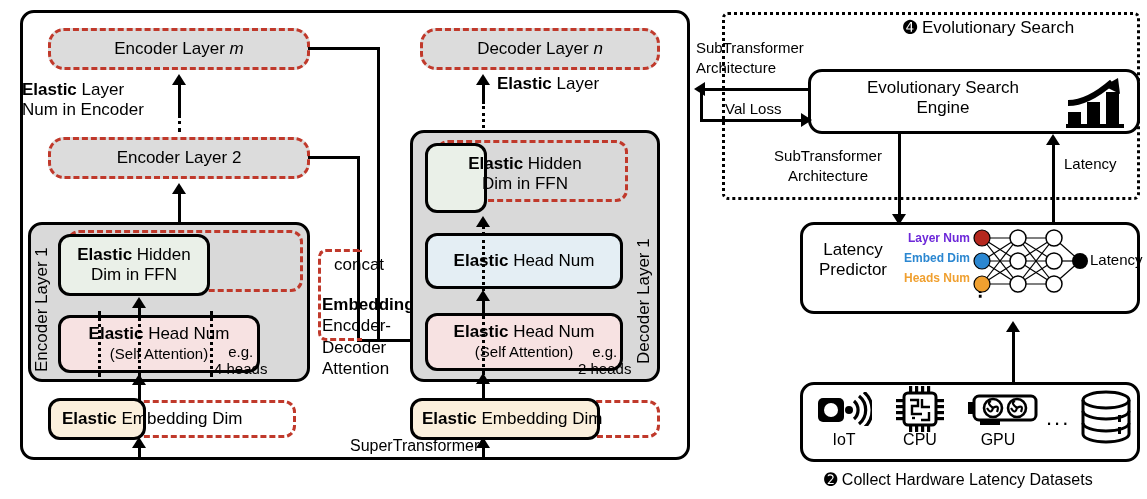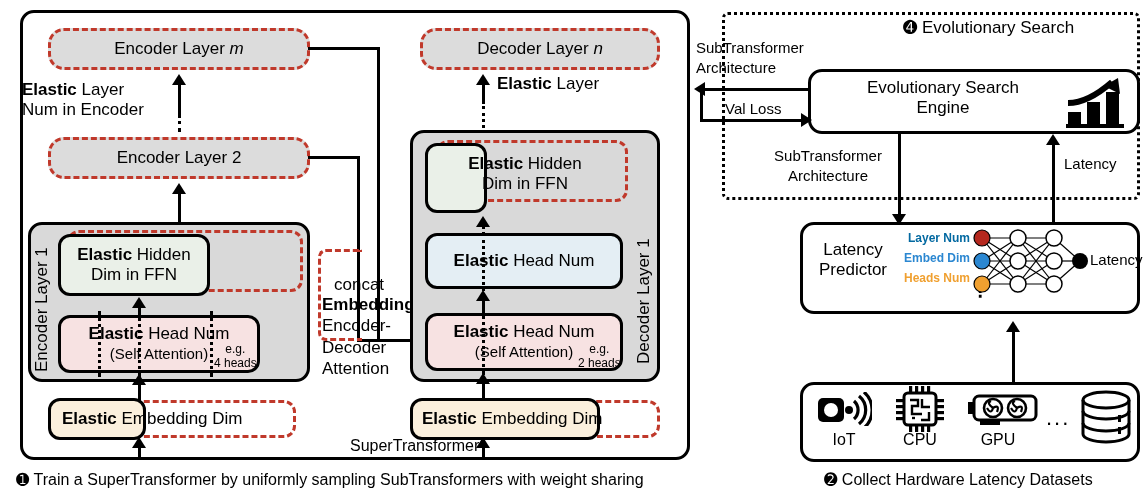--- a/index.html
+++ b/index.html
@@ -12,21 +12,21 @@
   .solidbox{border:3px solid #000;border-radius:14px;background:#fff;}
   .greybig{border:3px solid #000;border-radius:14px;background:#d9d9d9;}
   .ffnbox{border:3px solid #000;border-radius:12px;background:#eaf0e8;}
   .attnpink{border:3px solid #000;border-radius:12px;background:#f7e2e2;}
   .attnblue{border:3px solid #000;border-radius:12px;background:#e4eef4;}
   .embbox{border:3px solid #000;border-radius:12px;background:#fbf0dd;}
 
   .lbl{font-size:17px;line-height:1.2;}
   .lbl b{font-weight:bold;}
   .small{font-size:15px;}
-  .tiny{font-size:12px;line-height:1.15;}
+  .tiny{font-size:15px;line-height:1.15;}
 
   
   .hline{background:#000;height:3px;}
   .vline{background:#000;width:3px;}
   .vdot{width:0;border-left:3px dotted #000;}
 
   .arrowup{width:0;height:0;border-left:7px solid transparent;border-right:7px solid transparent;border-bottom:11px solid #000;}
   .arrowdown{width:0;height:0;border-left:7px solid transparent;border-right:7px solid transparent;border-top:11px solid #000;}
   .arrowright{width:0;height:0;border-top:7px solid transparent;border-bottom:7px solid transparent;border-left:11px solid #000;}
   .arrowleft{width:0;height:0;border-top:7px solid transparent;border-bottom:7px solid transparent;border-right:11px solid #000;}
@@ -116,21 +116,21 @@
   <div class="abs arrowup" style="left:132px;top:437px;"></div>
 
   <div class="abs hline" style="left:308px;top:47px;width:72px;"></div>
   <div class="abs vline" style="left:377px;top:47px;height:294px;"></div>
   <div class="abs hline" style="left:308px;top:156px;width:52px;"></div>
   <div class="abs vline" style="left:357px;top:156px;height:185px;"></div>
   <div class="abs hline" style="left:357px;top:339px;width:66px;"></div>
   <div class="abs arrowright" style="left:421px;top:333px;"></div>
 
   <div class="abs" style="left:318px;top:249px;width:44px;height:92px;border-left:3px dashed #c0392b;border-top:3px dashed #c0392b;border-bottom:3px dashed #c0392b;border-right:none;border-radius:8px 0 0 8px;"></div>
-  <div class="abs lbl" style="left:334px;top:255px;margin-top:20px;">concat</div>
+  <div class="abs lbl" style="left:334px;top:255px;">concat</div>
 
   <div class="abs lbl" style="left:322px;top:294px;width:110px;line-height:1.25;">
     <b>Embedding</b><br>
     <span>Encoder-</span><br>
     <span>Decoder</span><br>
     <span>Attention</span>
   </div>
 
   <div class="abs" style="left:420px;top:28px;width:240px;height:42px;background:#dcdcdc;border:3px dashed #c0392b;border-radius:16px;"></div>
   <div class="abs ctr lbl" style="left:420px;top:28px;width:240px;height:42px;">
@@ -243,21 +243,21 @@
   <div class="abs small" style="left:1064px;top:155px;white-space:nowrap;">Latency</div>
 
   <div class="abs solidbox" style="left:800px;top:222px;width:340px;height:92px;"></div>
   <div class="abs" style="left:812px;top:240px;width:82px;text-align:center;line-height:1.25;">
     <div class="lbl">
       <span>Latency</span><br>
       <span>Predictor</span>
     </div>
   </div>
 
-  <div class="abs nnlabel" style="left:888px;top:230px;width:82px;color:#0369a1;"><span>Layer Num</span></div>
+  <div class="abs nnlabel" style="left:888px;top:230px;width:82px;color:#6d28d9;"><span>Layer Num</span></div>
   <div class="abs nnlabel" style="left:888px;top:250px;width:82px;color:#2b87d1;"><span>Embed Dim</span></div>
   <div class="abs nnlabel" style="left:888px;top:270px;width:82px;color:#f0a030;"><span>Heads Num</span></div>
   <div class="abs" style="left:972px;top:282px;font-size:16px;font-weight:bold;"><span>⋮</span></div>
 
   <svg class="abs" width="118" height="66" viewBox="0 0 118 66" style="left:972px;top:228px;">
     <g stroke="#000" stroke-width="1.2" fill="none">
       <line x1="10" y1="10" x2="46" y2="10"></line>
         <line x1="10" y1="10" x2="46" y2="33"></line>
         <line x1="10" y1="10" x2="46" y2="56"></line>
       <line x1="10" y1="33" x2="46" y2="10"></line>
@@ -352,22 +352,18 @@
 
   <svg class="abs" width="52" height="54" viewBox="0 0 52 54" style="left:1080px;top:390px;">
     <ellipse cx="26" cy="10" rx="23" ry="8" fill="none" stroke="#000" stroke-width="3"></ellipse>
     <path d="M3 10 v34 a23 8 0 0 0 46 0 v-34" fill="none" stroke="#000" stroke-width="3"></path>
     <path d="M3 21 a23 8 0 0 0 46 0" fill="none" stroke="#000" stroke-width="3"></path>
     <path d="M3 33 a23 8 0 0 0 46 0" fill="none" stroke="#000" stroke-width="3"></path>
     <rect x="38" y="25" width="3" height="7" fill="#000"></rect>
     <rect x="38" y="37" width="3" height="7" fill="#000"></rect>
   </svg>
 
-  <div class="abs caption" style="left:16px;top:470px;">
-    <span class="bullnum">➊</span>
-    <span>Train a SuperTransformer by uniformly sampling SubTransformers with weight sharing</span>
-  </div>
   <div class="abs caption" style="left:824px;top:470px;">
     <span class="bullnum">➋</span>
     <span>Collect Hardware Latency Datasets</span>
   </div>
 
 </div>
 
 </body></html>

